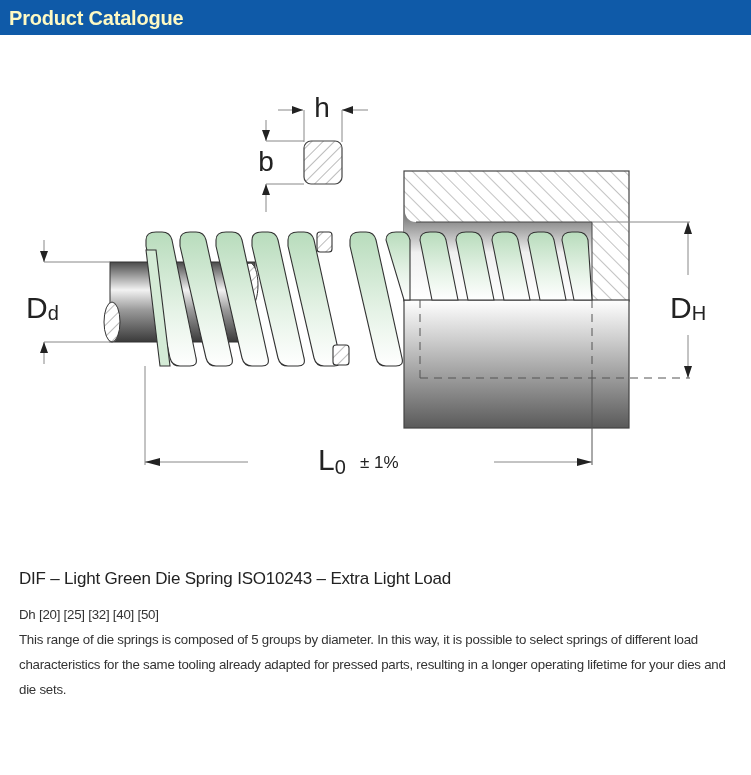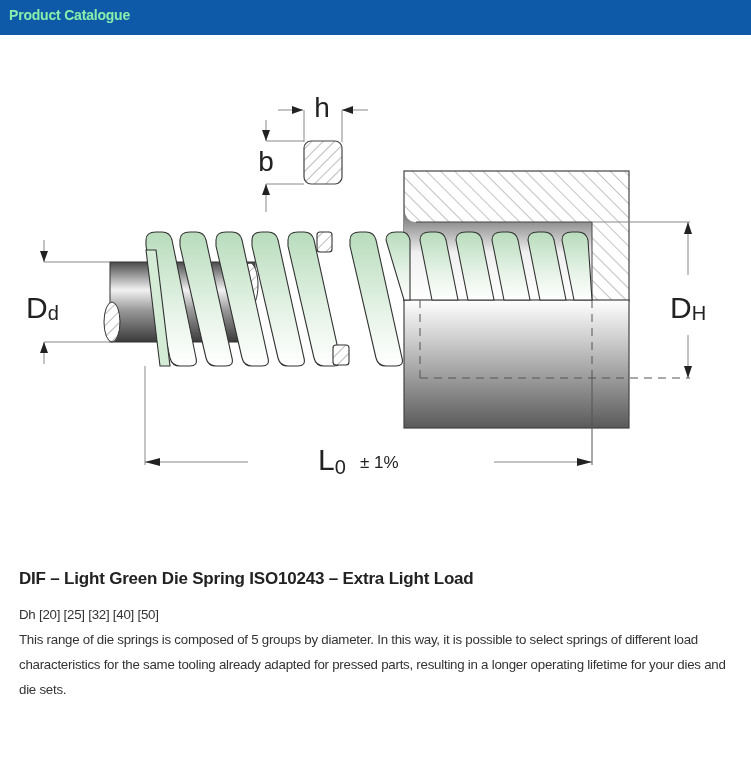--- a/index.html
+++ b/index.html
@@ -1,20 +1,20 @@
 <!DOCTYPE html>
 <html><head>
 <meta charset="utf-8">
 <style>
   html, body { margin: 0; padding: 0; background: #ffffff; }
   body { width: 751px; height: 775px; overflow: hidden; font-family: "Liberation Sans", sans-serif; position: relative; }
   .header-bar { position: absolute; left: 0; top: 0; width: 751px; height: 35px; background: #0f5aa8; }
-  .header-title { position: absolute; left: 9px; top: 7px; color: #86efac; font-weight: bold; font-size: 14px; letter-spacing: -0.2px; font-family: "Liberation Sans", sans-serif; }
+  .header-title { position: absolute; left: 9px; top: 7px; color: #fef9c3; font-weight: bold; font-size: 20px; letter-spacing: -0.2px; font-family: "Liberation Sans", sans-serif; }
   .diagram { position: absolute; left: 0; top: 35px; width: 751px; height: 520px; }
-  .product-title { position: absolute; left: 19px; top: 569px; font-size: 17px; font-weight: bold; color: #222222; letter-spacing: -0.2px; }
+  .product-title { position: absolute; left: 19px; top: 569px; font-size: 17px; font-weight: normal; color: #222222; letter-spacing: -0.2px; }
   .desc { position: absolute; left: 19px; top: 602px; width: 720px; font-size: 13.3px; color: #333333; line-height: 25px; letter-spacing: -0.25px; }
   .desc p { margin: 0; }
   .dim-label { font-family: "Liberation Sans", sans-serif; fill: #222222; }
 </style>
 </head>
 <body>
 
 <div class="header-bar">
   <div class="header-title">Product Catalogue</div>
 </div>

